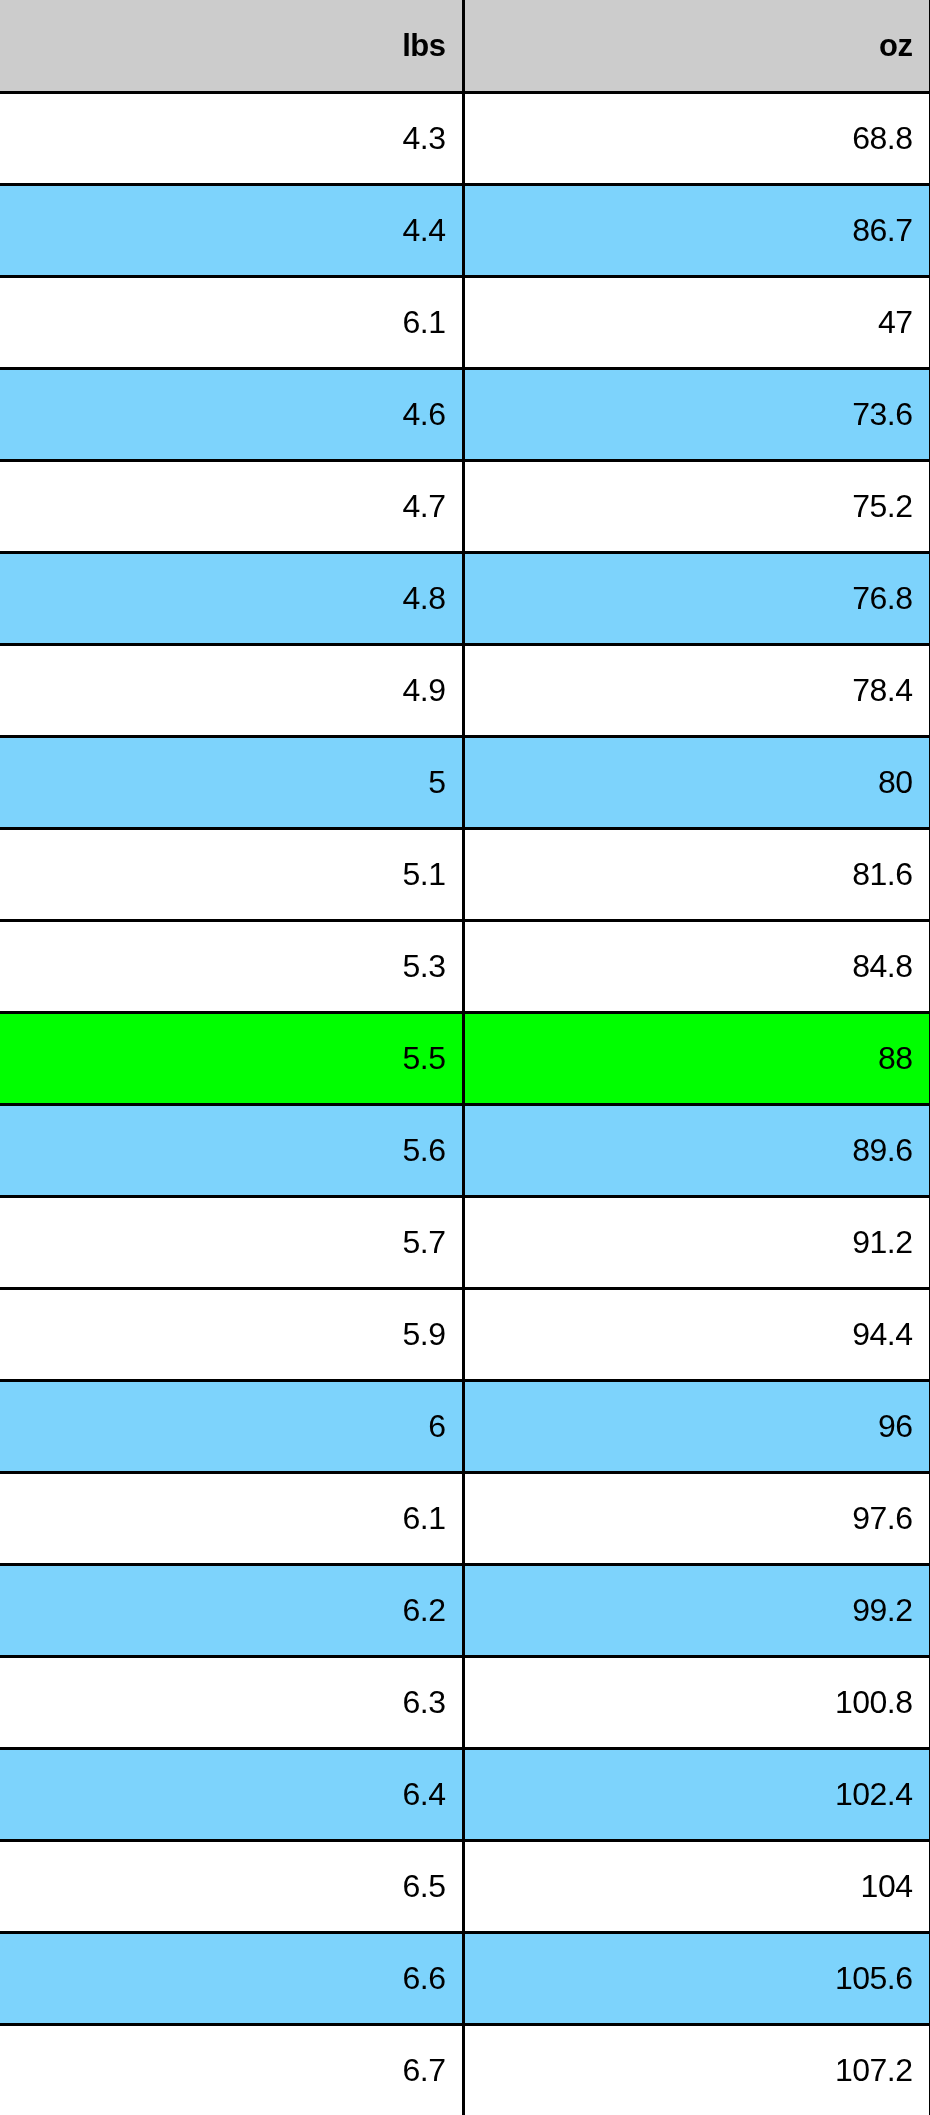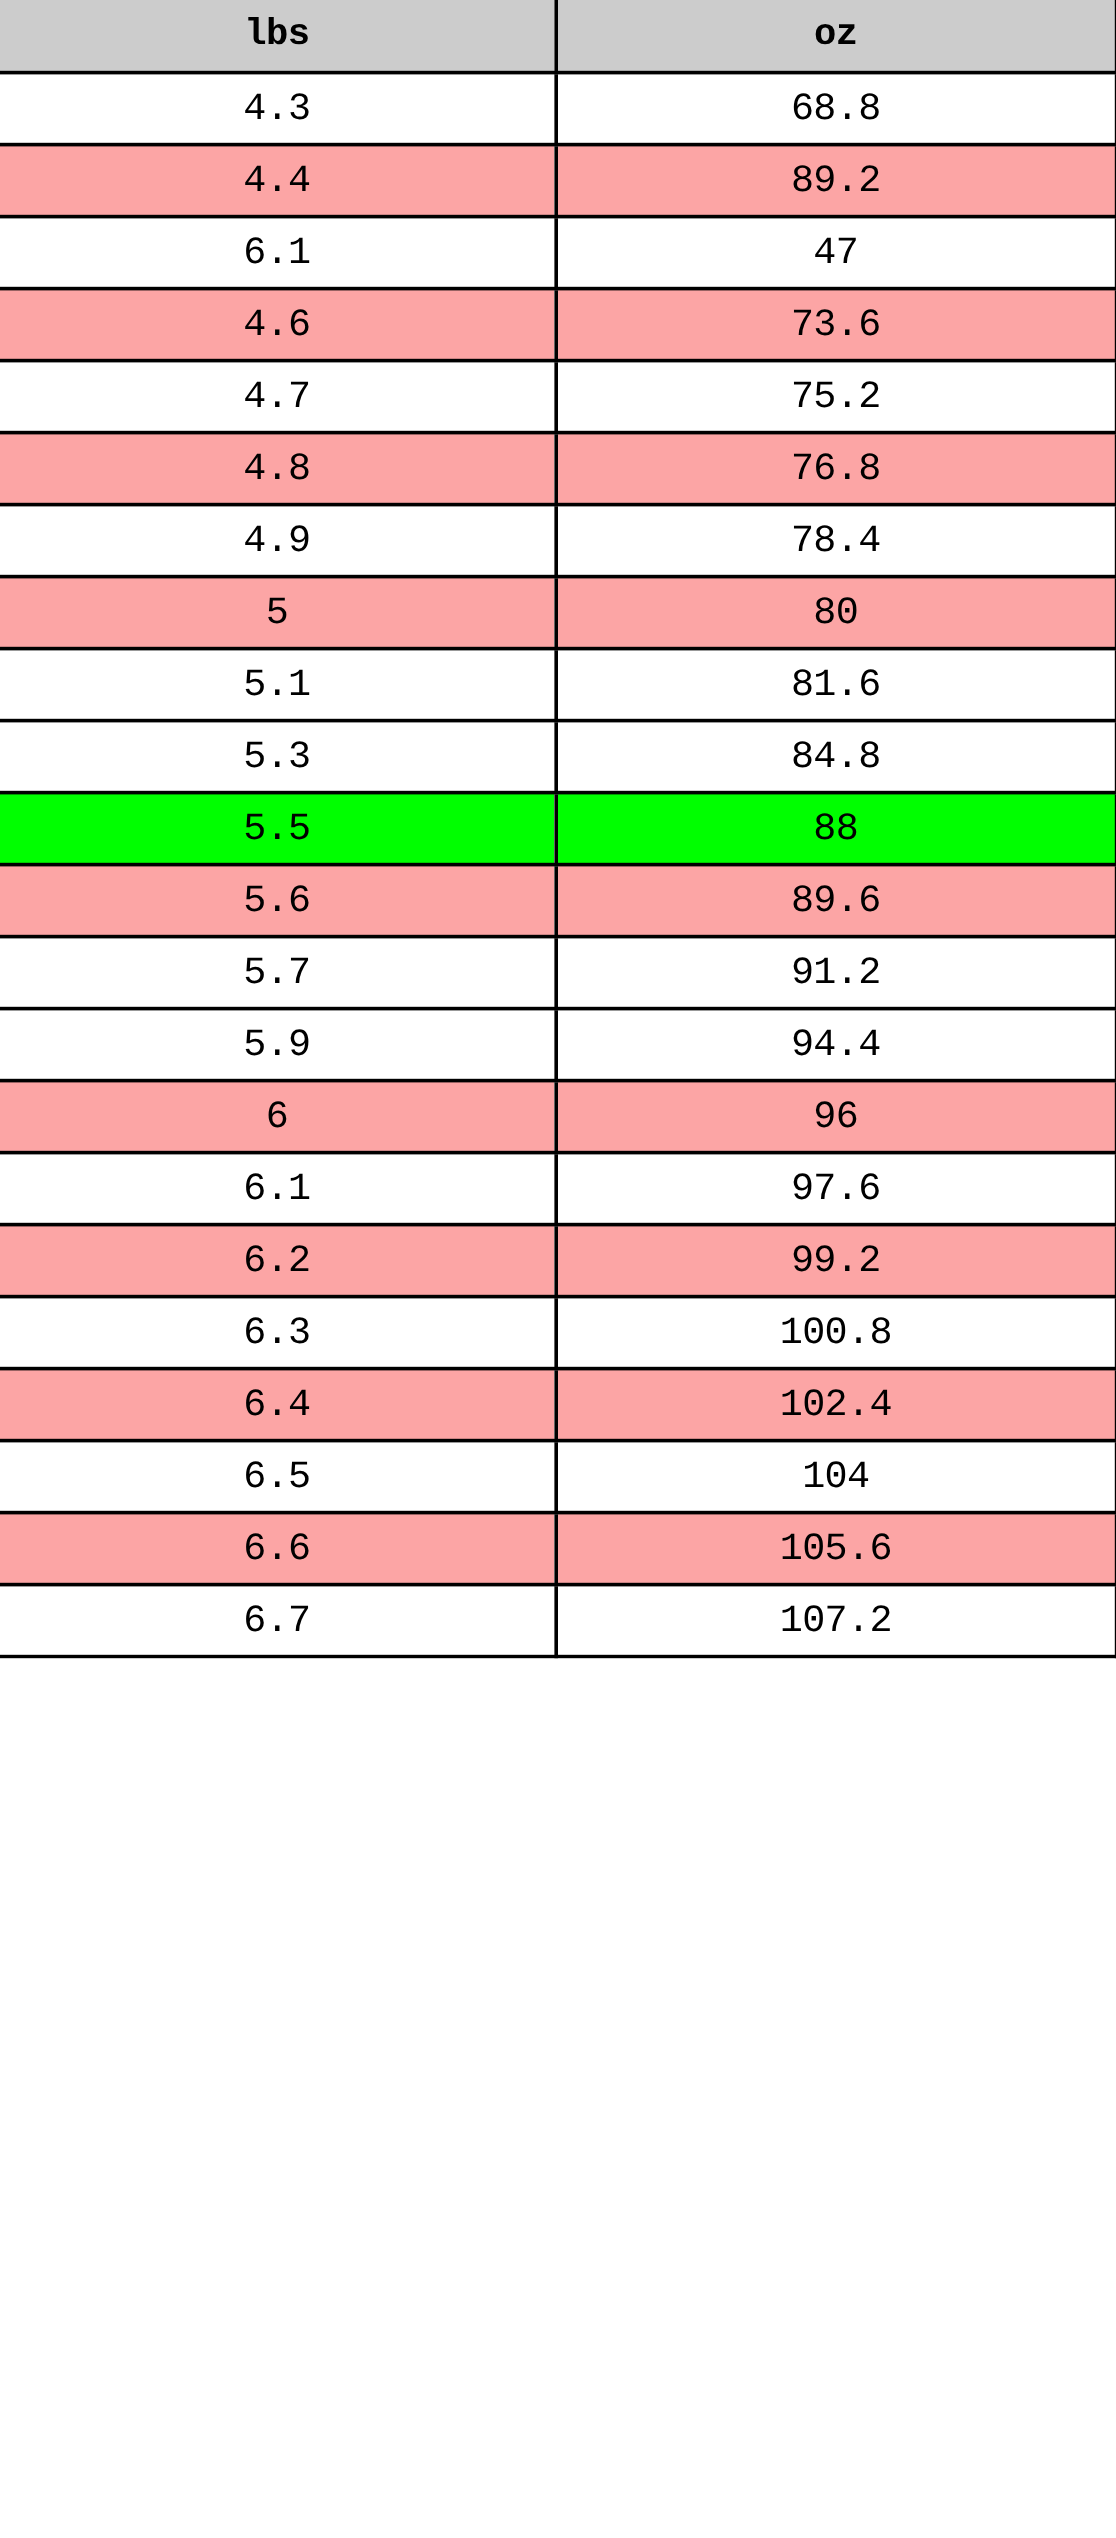--- a/index.html
+++ b/index.html
@@ -20,27 +20,26 @@
     background: #ffffff;
   }
 
   .conversion-table col.col-lbs { width: 463px; }
   .conversion-table col.col-oz  { width: 467px; }
 
   .conversion-table th,
   .conversion-table td {
     border: 3px solid #000000;
     border-left-width: 3px;
-    text-align: center;
+    text-align: right;
     vertical-align: middle;
     color: #000000;
-    padding: 0;
+    padding: 16px;
     overflow: hidden;
     white-space: nowrap;
-    font-family: Liberation Mono, monospace;
   }
 
   
   .conversion-table thead th {
     background: #cccccc;
     height: 59px;
     font-size: 31px;
     font-weight: bold;
     font-stretch: condensed;
     letter-spacing: -0.5px;
@@ -50,21 +49,21 @@
   
   .conversion-table tbody td {
     height: 57px;
     font-size: 32px;
     font-weight: normal;
     font-stretch: condensed;
     letter-spacing: -0.5px;
   }
 
   .conversion-table tbody tr.row-odd td  { background: #ffffff; }
-  .conversion-table tbody tr.row-even td { background: #fca5a5; }
+  .conversion-table tbody tr.row-even td { background: #7dd3fc; }
   .conversion-table tbody tr.row-highlight td { background: #00ff00; }
 
   
   .conversion-table th:first-child,
   .conversion-table td:first-child {
     border-left: none;
   }
 </style>
 </head>
 <body>
@@ -80,21 +79,21 @@
       <th>oz</th>
     </tr>
   </thead>
   <tbody id="table-body">
       <tr class="row-odd">
         <td>4.3</td>
         <td>68.8</td>
       </tr>
       <tr class="row-even">
         <td>4.4</td>
-        <td>89.2</td>
+        <td>86.7</td>
       </tr>
       <tr class="row-odd">
         <td>6.1</td>
         <td>47</td>
       </tr>
       <tr class="row-even">
         <td>4.6</td>
         <td>73.6</td>
       </tr>
       <tr class="row-odd">

